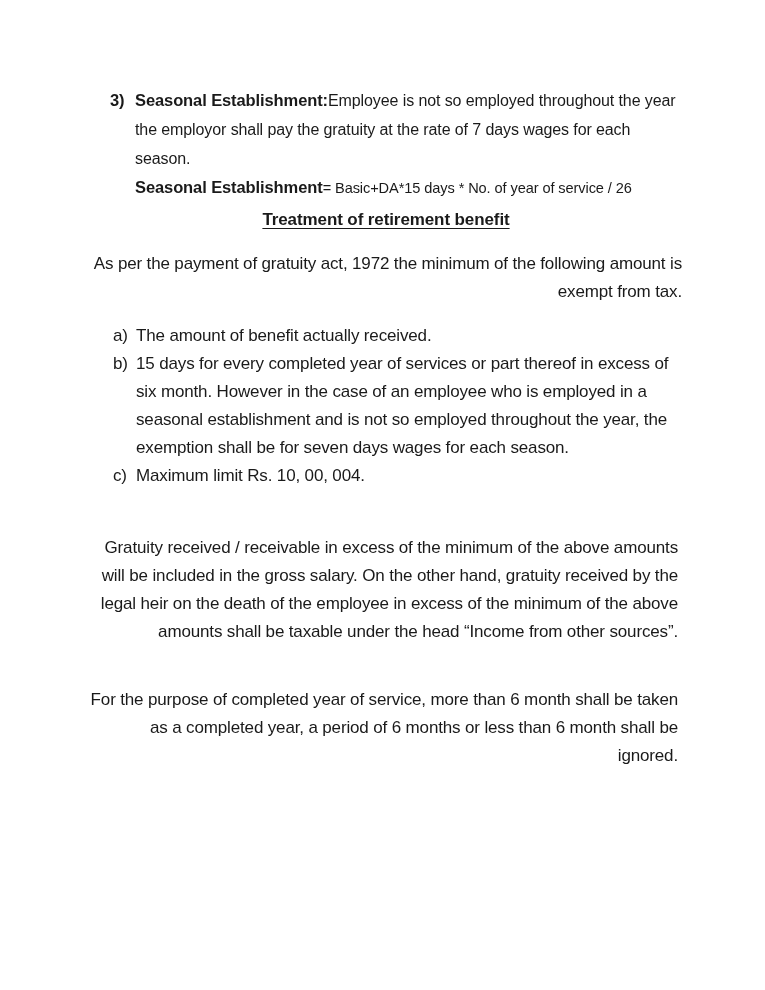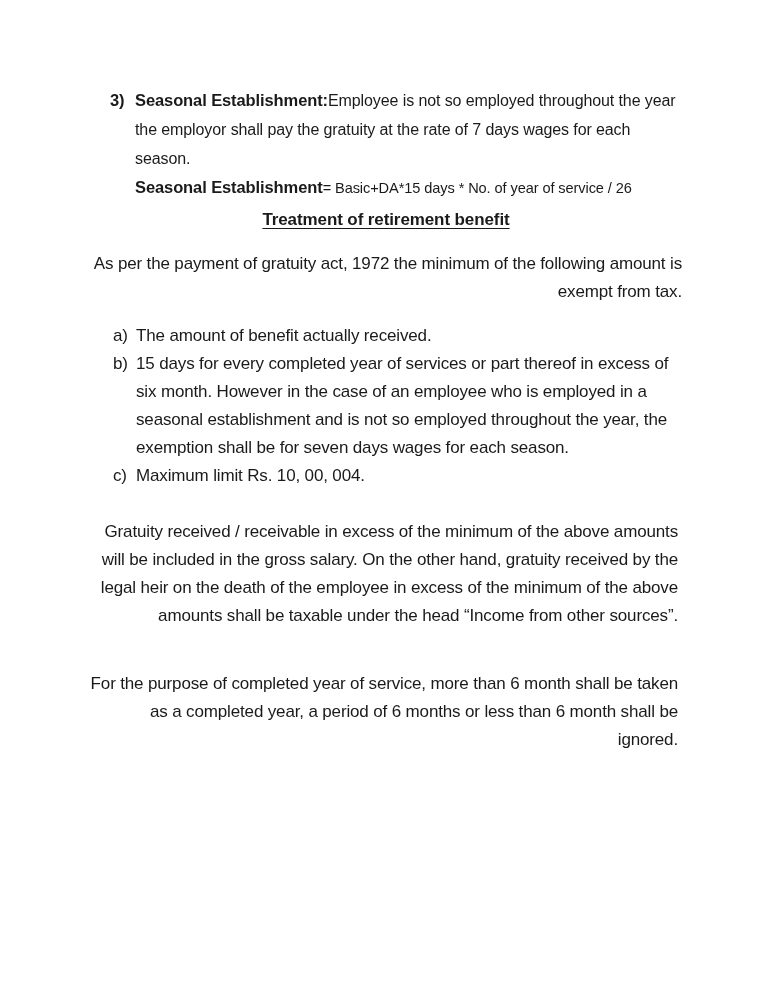--- a/index.html
+++ b/index.html
@@ -87,21 +87,21 @@
 
   
   .para {
     font-size: 17px;
     line-height: 28px;
     margin: 0;
     letter-spacing: -0.15px;
     text-align: right;
   }
   .para.p-intro   { margin-top: 16px; width: 596px; }
-  .para.p-gratuity{ margin-top: 28px; width: 592px; }
+  .para.p-gratuity{ margin-top: 44px; width: 592px; }
   .para.p-purpose { margin-top: 40px; width: 592px; }
 
   
   .alpha-list {
     margin-top: 16px;
     width: 600px;
   }
   .alpha-item {
     position: relative;
     padding-left: 50px;          

